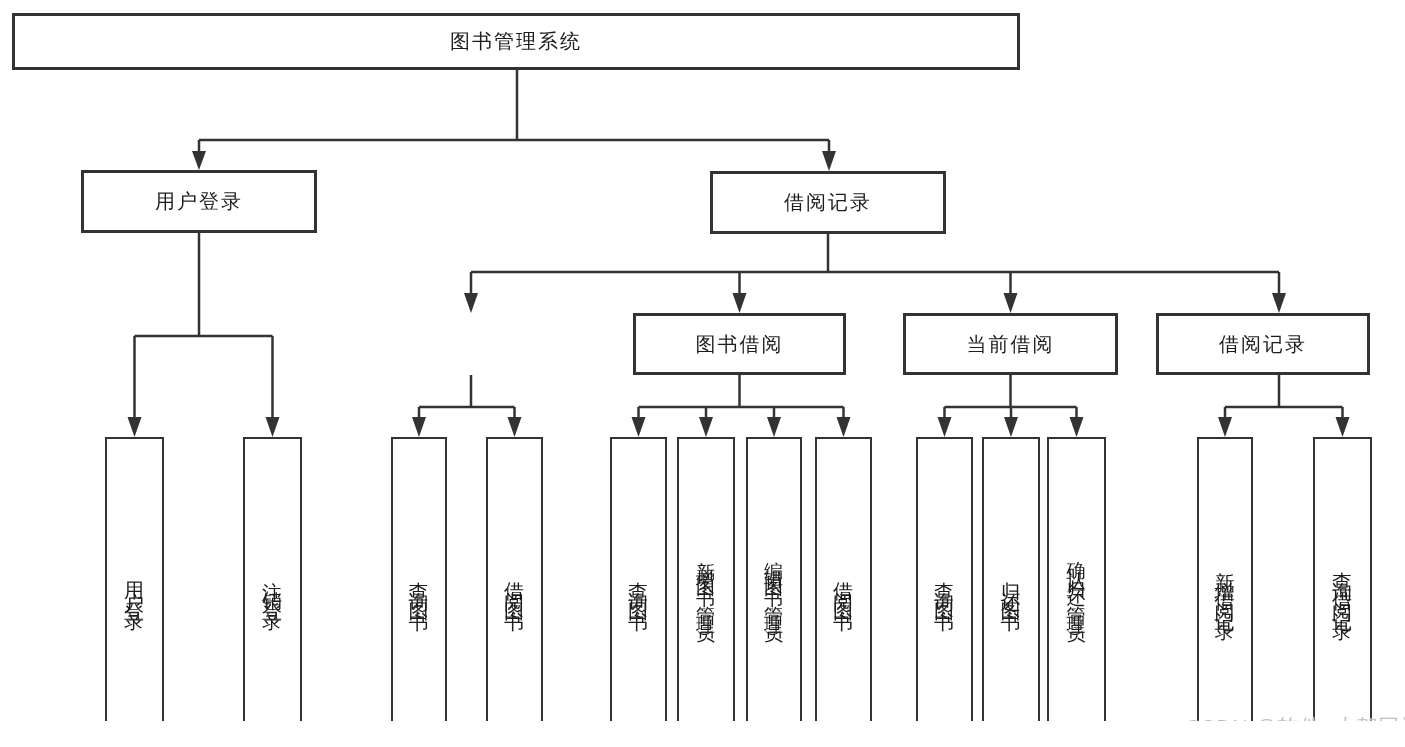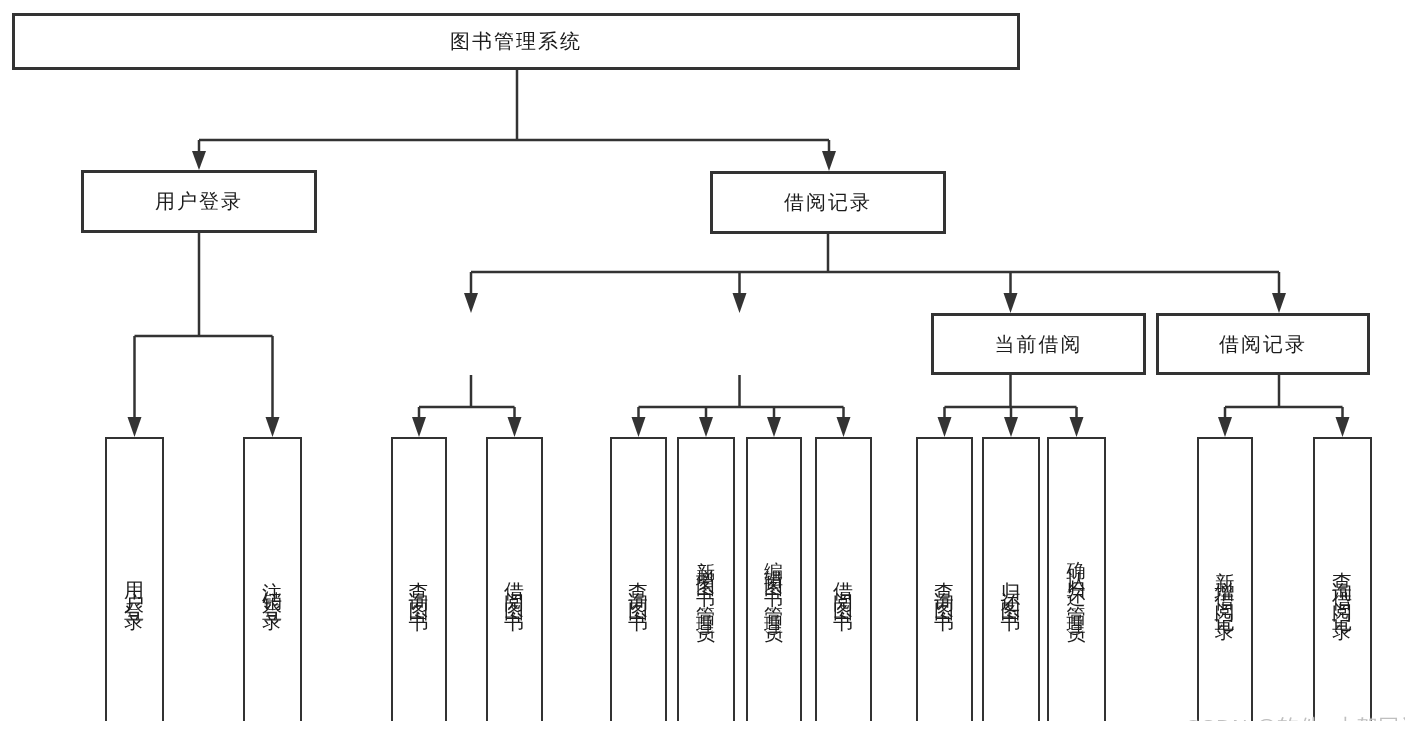--- a/index.html
+++ b/index.html
@@ -19,21 +19,21 @@
   }
   .leaf.long{letter-spacing:9px;font-size:19px;}
   
   #root{left:12px;top:13px;width:1008px;height:57px;}
   
   #b-user{left:81px;top:170px;width:236px;height:63px;}
   #b-book{left:710px;top:171px;width:236px;height:63px;}
   
   #s-new{left:363px;top:313px;width:216px;height:62px;}
   #s-borrow{left:633px;top:313px;width:213px;height:62px;}
-  #s-current{left:903px;top:313px;width:215px;height:62px;margin-left:28px;}
+  #s-current{left:903px;top:313px;width:215px;height:62px;}
   #s-record{left:1156px;top:313px;width:214px;height:62px;}
   
   #l1{left:105px;width:59px;}
   #l2{left:243px;width:59px;}
   #l3{left:391px;width:56px;}
   #l4{left:486px;width:57px;}
   #l5{left:610px;width:57px;}
   #l6{left:677px;width:58px;}
   #l7{left:746px;width:56px;}
   #l8{left:815px;width:57px;}
@@ -117,20 +117,21 @@
       <polygon points="1218,417 1232,417 1225,437"></polygon>
       <polygon points="1335.5,417 1349.5,417 1342.5,437"></polygon>
     </g>
   </svg>
 
   <div id="root" class="box">图书管理系统</div>
 
   <div id="b-user" class="box">用户登录</div>
   <div id="b-book" class="box">借阅记录</div>
 
+  <div id="s-borrow" class="box">图书借阅</div>
   <div id="s-current" class="box">当前借阅</div>
   <div id="s-record" class="box">借阅记录</div>
 
   <div id="l1" class="box leaf">用户登录</div>
   <div id="l2" class="box leaf">注销登录</div>
   <div id="l3" class="box leaf">查询图书</div>
   <div id="l4" class="box leaf">借阅图书</div>
   <div id="l5" class="box leaf">查询图书</div>
   <div id="l6" class="box leaf long">新增图书（管理员）</div>
   <div id="l7" class="box leaf long">编辑图书（管理员）</div>

